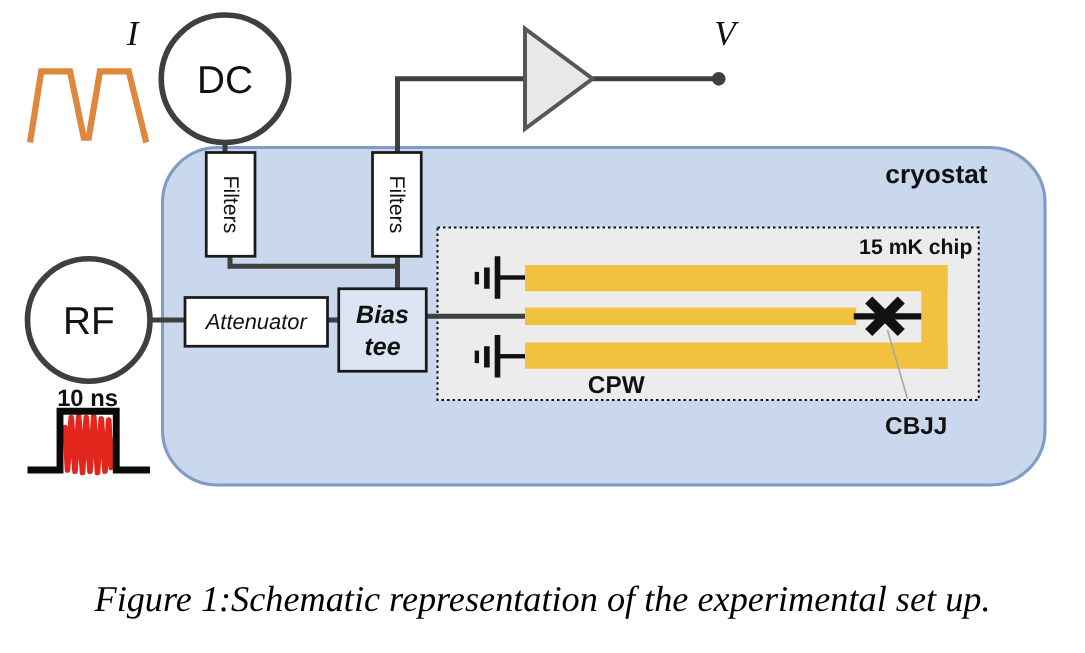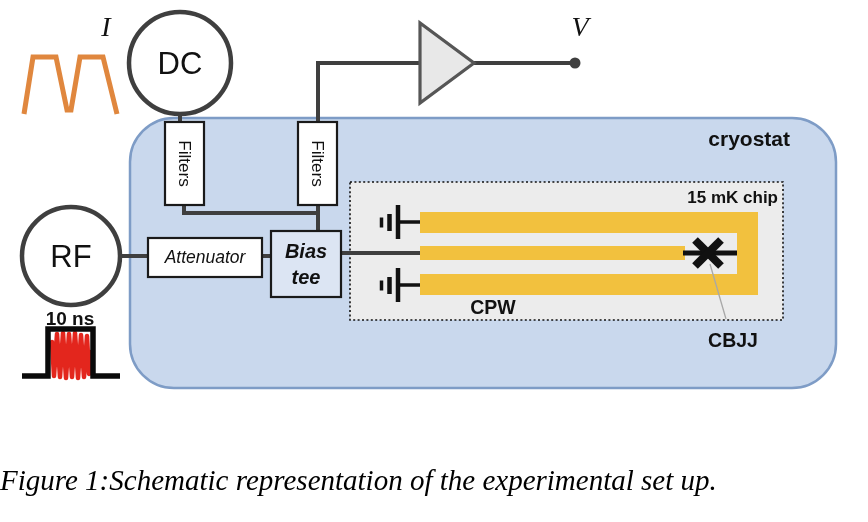--- a/index.html
+++ b/index.html
@@ -9,20 +9,21 @@
     height: 522px;
     background: #ffffff;
     overflow: hidden;
     font-family: "Liberation Sans", sans-serif;
   }
   .schematic-svg { position: absolute; left: 0; top: 0; }
   .caption {
     position: absolute;
     left: 0; right: 0;
     top: 464px;
+    text-align: center;
     font-family: "Liberation Serif", serif;
     font-style: italic;
     font-size: 29px;
     color: #000000;
     white-space: nowrap;
   }
   text { user-select: none; }
   .lbl-sans  { font-family: "Liberation Sans", sans-serif; fill: #111111; }
   .lbl-serif { font-family: "Liberation Serif", serif; font-style: italic; fill: #111111; }
 </style>

